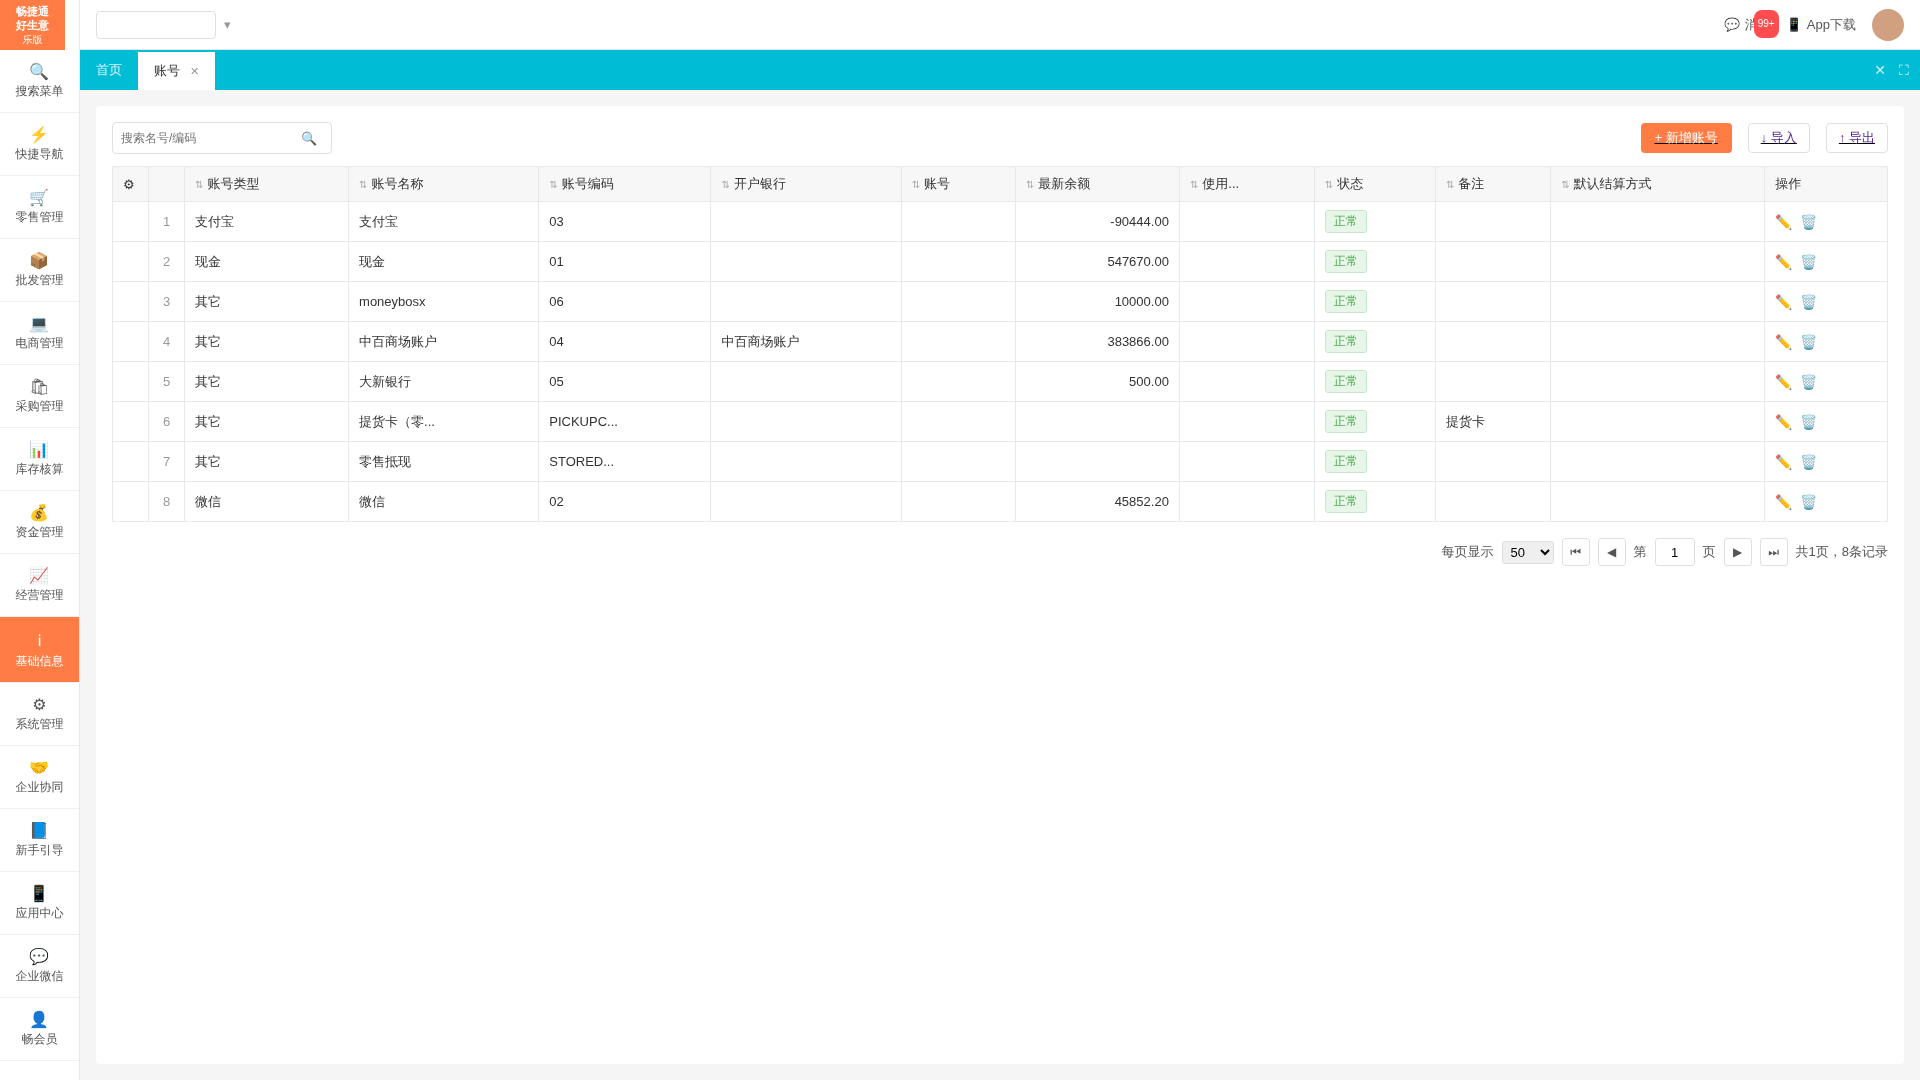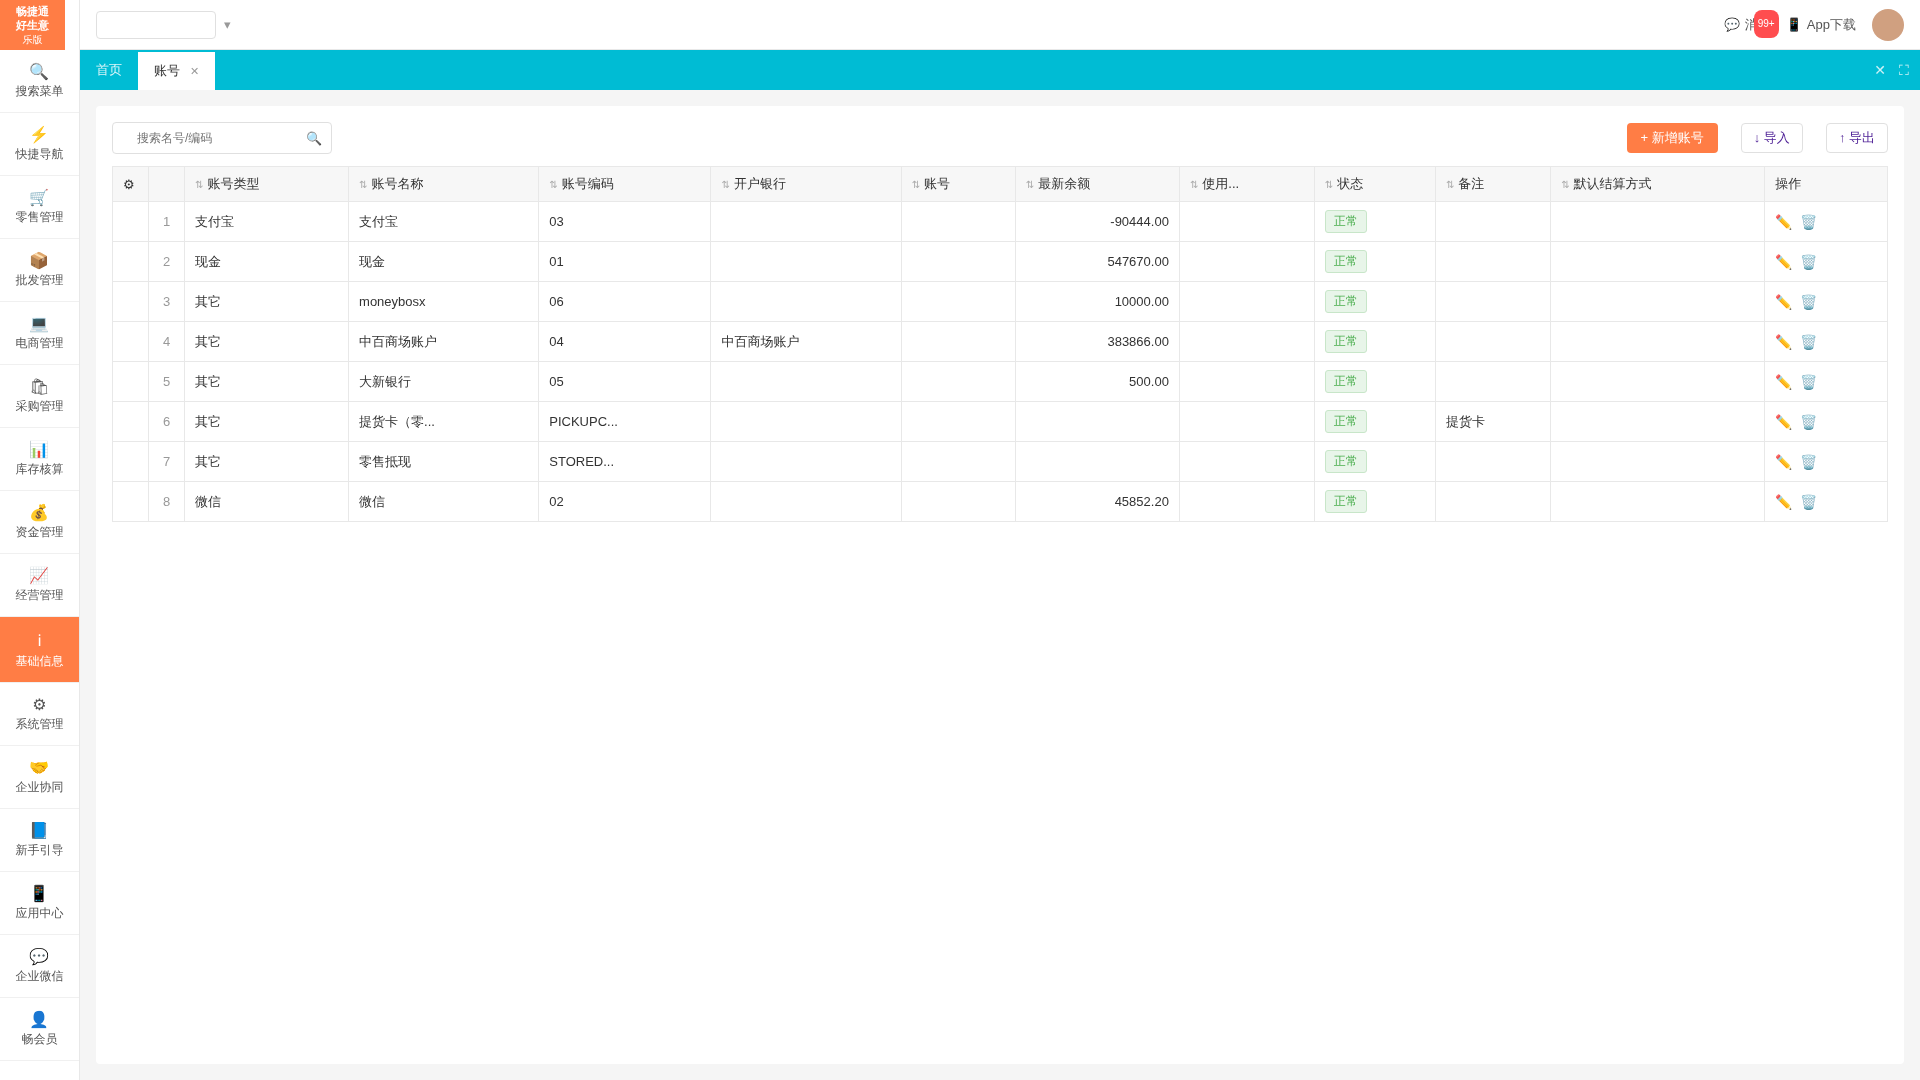--- a/index.html
+++ b/index.html
@@ -188,26 +188,26 @@
       height: 32px;
       width: 220px;
     }
     .search-input {
       border: none;
       outline: none;
       font-size: 12px;
       color: #999;
       width: 180px;
       background: transparent;
-      margin-left: 16px;
     }
     .toolbar-right {
       display: flex;
       align-items: flex-start;
-      gap: 23px;
+      gap: 16px;
+      text-decoration: underline;
     }
     .btn-primary {
       background: #ff7d45;
       color: white;
       border: none;
       padding: 6px 14px;
       border-radius: 4px;
       cursor: pointer;
       font-size: 13px;
       display: flex;
@@ -640,15 +640,31 @@
     <td>
       <div class="action-icons">
         <span class="action-icon" title="编辑">✏️</span>
         <span class="action-icon" title="删除">🗑️</span>
       </div>
     </td>
   </tr>
           </tbody>
       </table>
 
+      <div class="pagination">
+        <span>每页显示</span>
+        <select class="page-size-select">
+          <option>50</option>
+          <option>100</option>
+          <option>200</option>
+        </select>
+        <button class="page-btn">⏮</button>
+        <button class="page-btn">◀</button>
+        <span>第</span>
+        <input class="page-input" type="text" value="1" style="">
+        <span>页</span>
+        <button class="page-btn">▶</button>
+        <button class="page-btn">⏭</button>
+        <span>共1页，8条记录</span>
+      </div>
     </div>
   </div>
 </div>
 
 </body></html>

